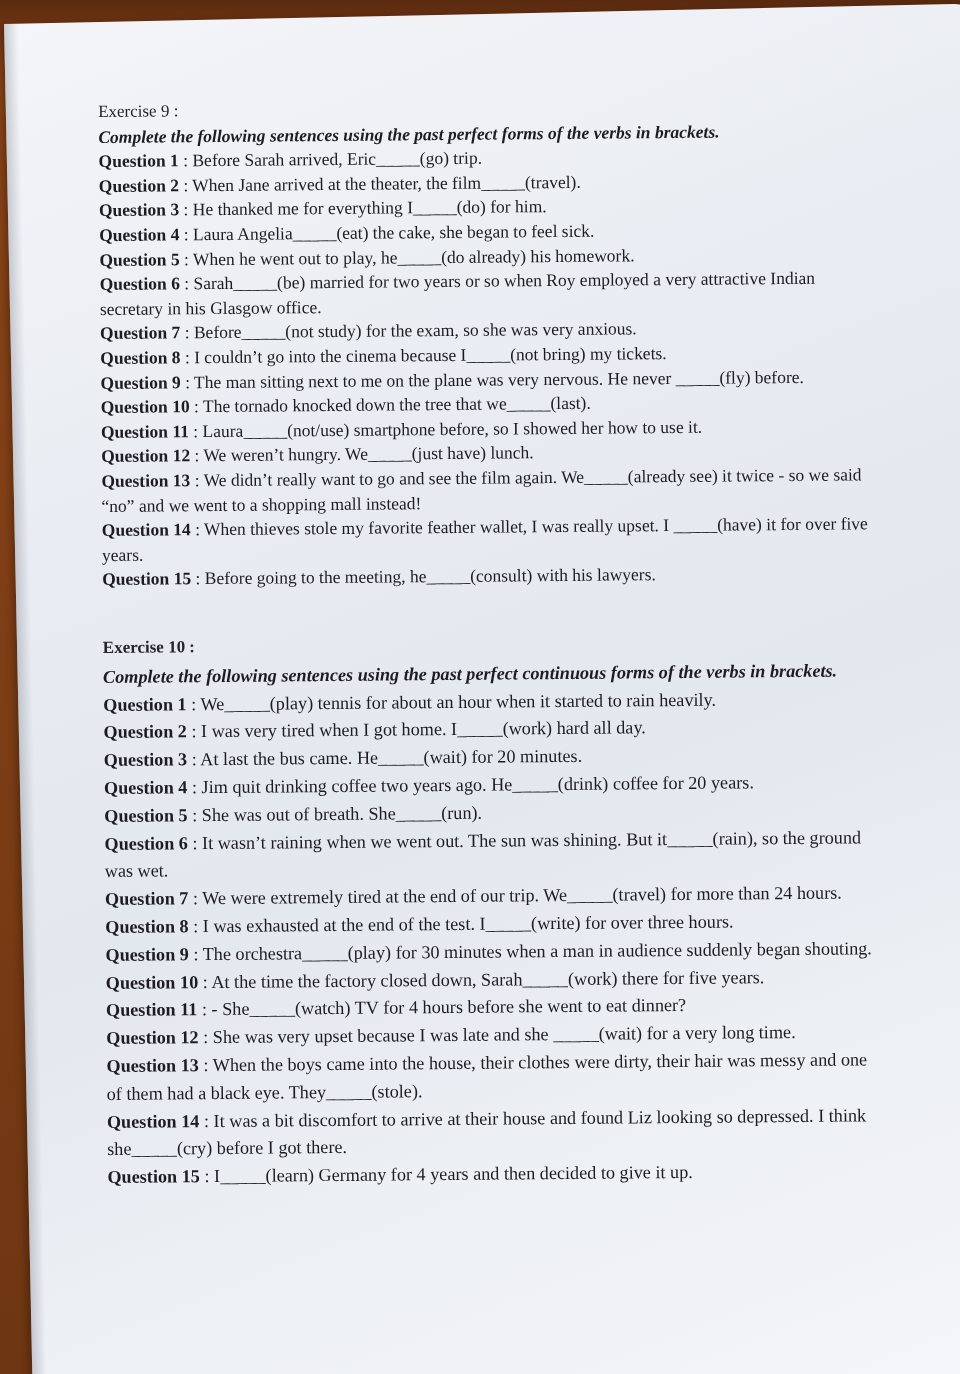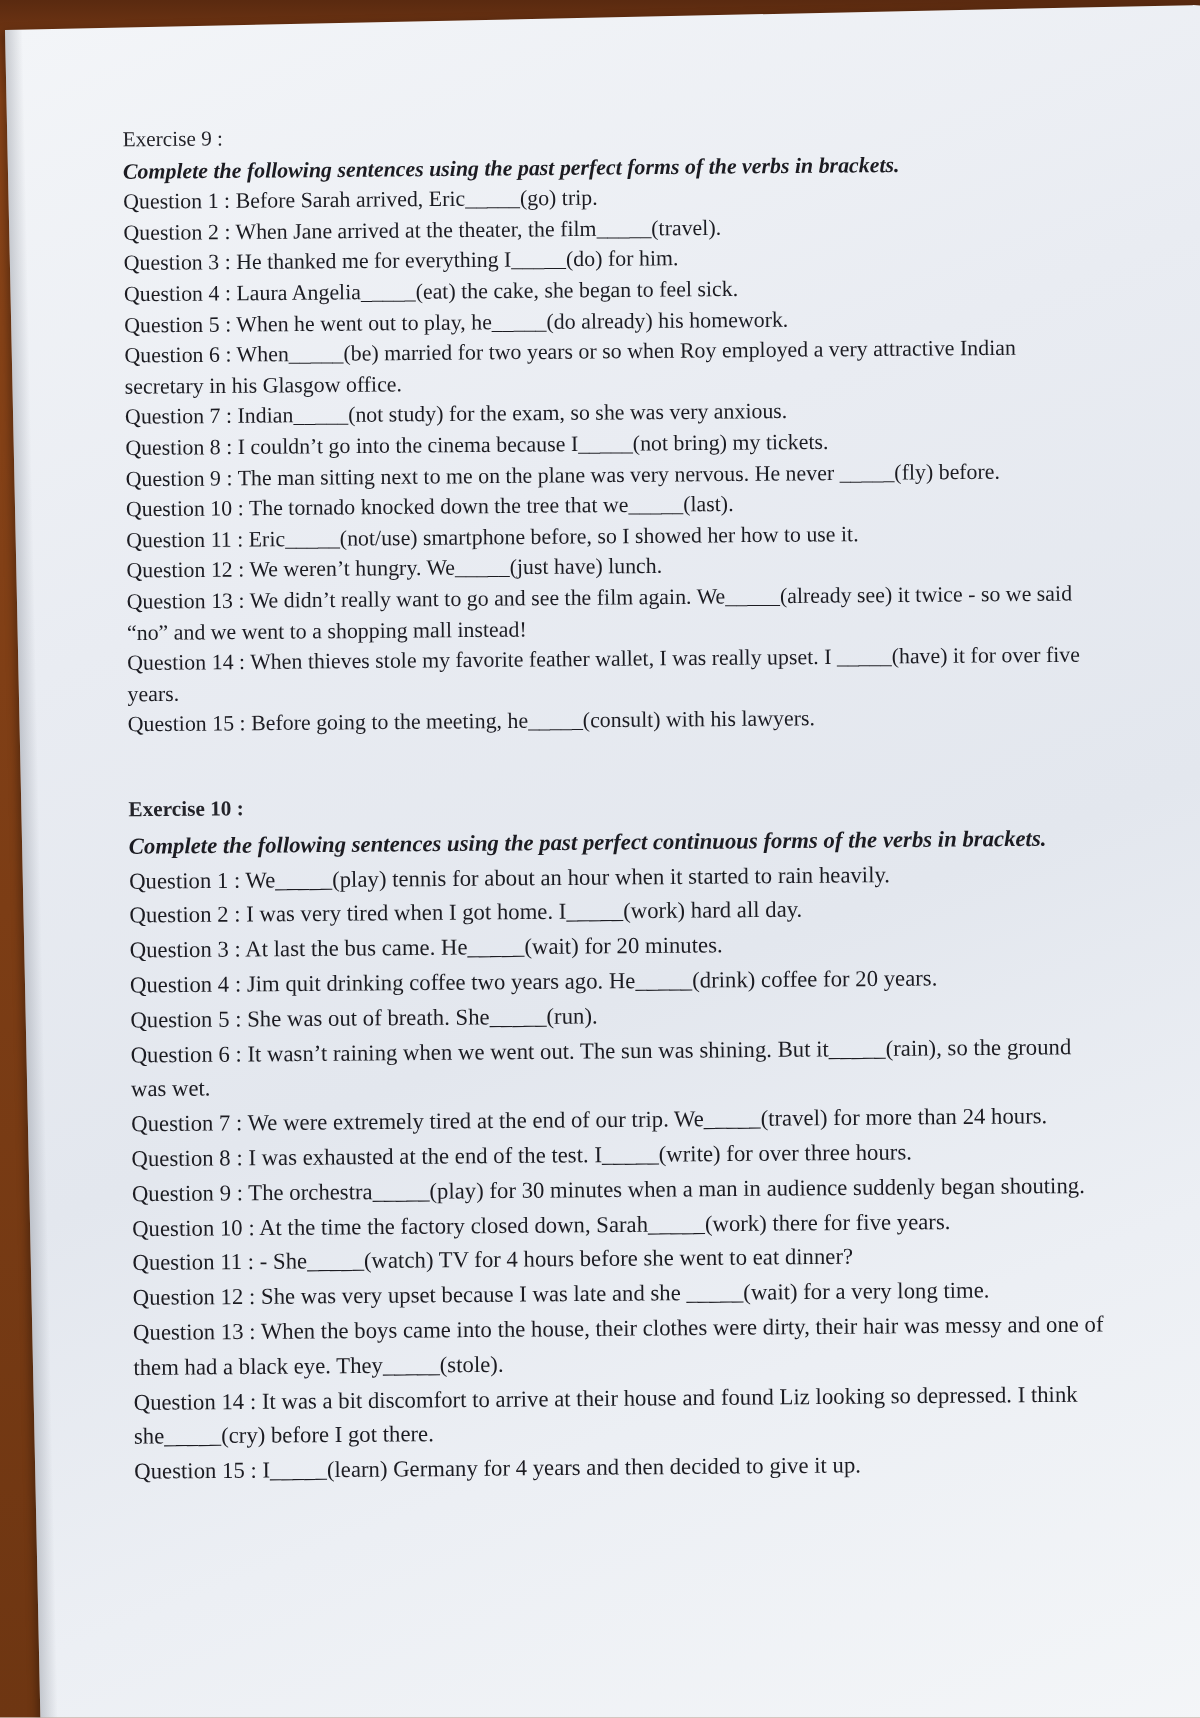--- a/index.html
+++ b/index.html
@@ -22,47 +22,47 @@
   }
   .content {
     position: absolute; left: 98px; top: 100px; width: 780px;
     color: #1c1c22; font-size: 17.5px; line-height: 24.6px;
     transform: rotate(-0.5deg); transform-origin: 0 0;
   }
   .ex-title { margin: 0; font-size: 17px; color: #24242a; }
   .ex10 .ex-title { font-weight: bold; }
   .instr { font-weight: bold; font-style: italic; margin: 0; font-size: 17.5px; }
   .q { margin: 0; }
-  .q-label { font-weight: normal; }
+  .q-label { font-weight: bold; }
   .ex10 { margin-top: 42px; font-size: 18.2px; line-height: 27.8px; }
   .ex10 .instr { font-size: 18.2px; line-height: 30px; }
 </style>
 </head>
 <body>
 
 <div class="paper">
   <div class="paper-shade"></div>
 </div>
 
 <div class="content">
   <section class="ex ex9">
     <p class="ex-title">Exercise 9 :</p>
     <p class="instr">Complete the following sentences using the past perfect forms of the verbs in brackets.</p>
     <div class="qlist">
         <p class="q"><span class="q-label">Question 1</span><span> : </span><span>Before Sarah arrived, Eric</span><span>_____</span><span>(go) trip.</span></p>
         <p class="q"><span class="q-label">Question 2</span><span> : </span><span>When Jane arrived at the theater, the film</span><span>_____</span><span>(travel).</span></p>
         <p class="q"><span class="q-label">Question 3</span><span> : </span><span>He thanked me for everything I</span><span>_____</span><span>(do) for him.</span></p>
         <p class="q"><span class="q-label">Question 4</span><span> : </span><span>Laura Angelia</span><span>_____</span><span>(eat) the cake, she began to feel sick.</span></p>
         <p class="q"><span class="q-label">Question 5</span><span> : </span><span>When he went out to play, he</span><span>_____</span><span>(do already) his homework.</span></p>
-        <p class="q"><span class="q-label">Question 6</span><span> : </span><span>When</span><span>_____</span><span>(be) married for two years or so when Roy employed a very attractive Indian secretary in his Glasgow office.</span></p>
-        <p class="q"><span class="q-label">Question 7</span><span> : </span><span>Indian</span><span>_____</span><span>(not study) for the exam, so she was very anxious.</span></p>
+        <p class="q"><span class="q-label">Question 6</span><span> : </span><span>Sarah</span><span>_____</span><span>(be) married for two years or so when Roy employed a very attractive Indian secretary in his Glasgow office.</span></p>
+        <p class="q"><span class="q-label">Question 7</span><span> : </span><span>Before</span><span>_____</span><span>(not study) for the exam, so she was very anxious.</span></p>
         <p class="q"><span class="q-label">Question 8</span><span> : </span><span>I couldn’t go into the cinema because I</span><span>_____</span><span>(not bring) my tickets.</span></p>
         <p class="q"><span class="q-label">Question 9</span><span> : </span><span>The man sitting next to me on the plane was very nervous. He never </span><span>_____</span><span>(fly) before.</span></p>
         <p class="q"><span class="q-label">Question 10</span><span> : </span><span>The tornado knocked down the tree that we</span><span>_____</span><span>(last).</span></p>
-        <p class="q"><span class="q-label">Question 11</span><span> : </span><span>Eric</span><span>_____</span><span>(not/use) smartphone before, so I showed her how to use it.</span></p>
+        <p class="q"><span class="q-label">Question 11</span><span> : </span><span>Laura</span><span>_____</span><span>(not/use) smartphone before, so I showed her how to use it.</span></p>
         <p class="q"><span class="q-label">Question 12</span><span> : </span><span>We weren’t hungry. We</span><span>_____</span><span>(just have) lunch.</span></p>
         <p class="q"><span class="q-label">Question 13</span><span> : </span><span>We didn’t really want to go and see the film again. We</span><span>_____</span><span>(already see) it twice - so we said “no” and we went to a shopping mall instead!</span></p>
         <p class="q"><span class="q-label">Question 14</span><span> : </span><span>When thieves stole my favorite feather wallet, I was really upset. I </span><span>_____</span><span>(have) it for over five years.</span></p>
         <p class="q"><span class="q-label">Question 15</span><span> : </span><span>Before going to the meeting, he</span><span>_____</span><span>(consult) with his lawyers.</span></p>
       </div>
   </section>
   <section class="ex ex10">
     <p class="ex-title">Exercise 10 :</p>
     <p class="instr">Complete the following sentences using the past perfect continuous forms of the verbs in brackets.</p>
     <div class="qlist">

